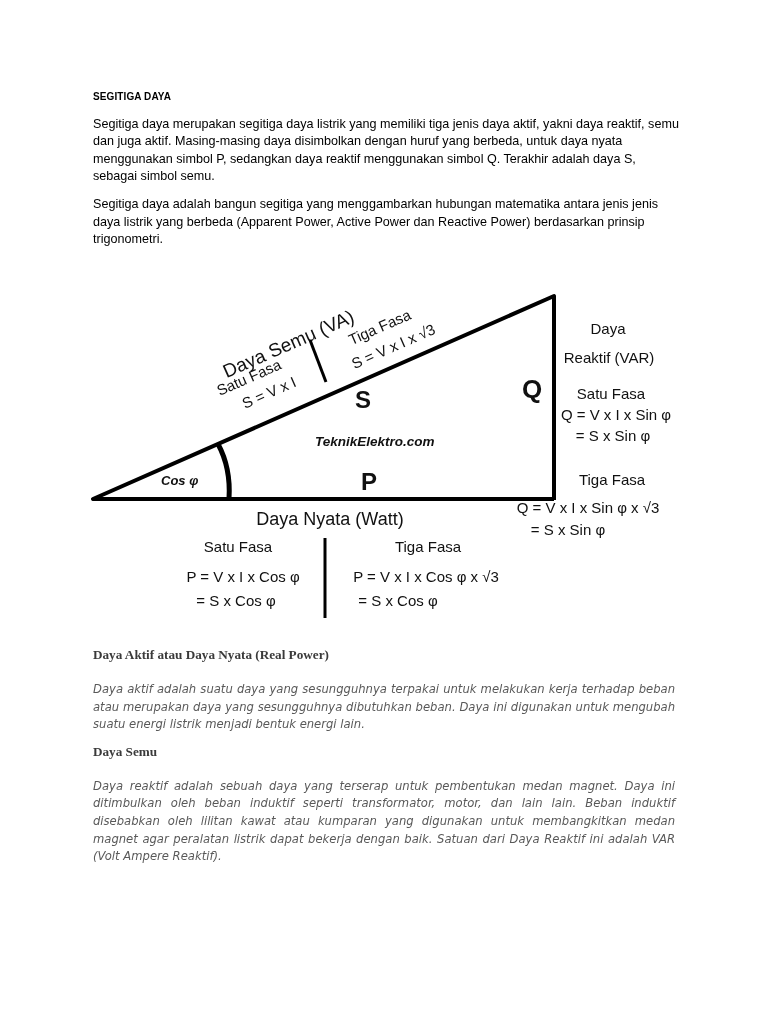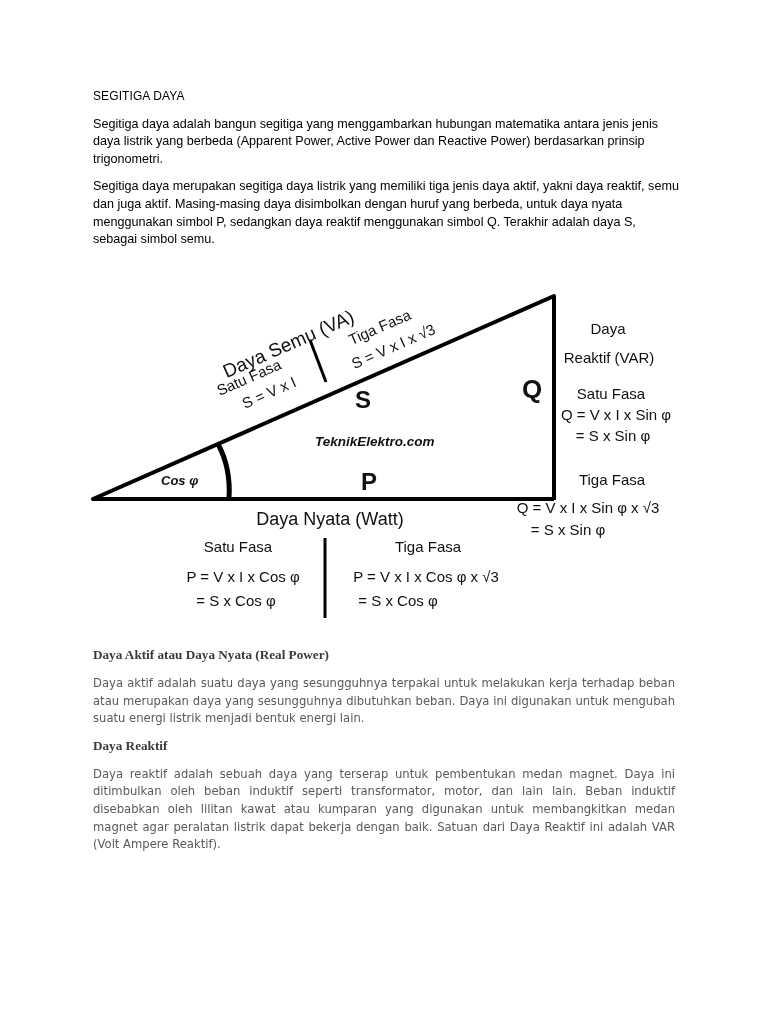--- a/index.html
+++ b/index.html
@@ -1,38 +1,38 @@
 <!DOCTYPE html>
 <html><head>
   <meta charset="utf-8">
   <style>
     html, body { margin: 0; padding: 0; background: #ffffff; }
     body { width: 768px; height: 1024px; position: relative; overflow: hidden; }
     .page { position: absolute; left: 0; top: 0; width: 768px; height: 1024px; background: #fff; }
     .upper { position: absolute; left: 93px; top: 88px; width: 590px;
       font-family: "Liberation Sans", sans-serif; color: #000; font-size: 12.6px; line-height: 17.6px; }
-    .title { font-weight: normal; font-size: 12px; margin: 0 0 10px 0; letter-spacing: 0.1px; }
+    .title { font-weight: bold; font-size: 10px; margin: 0 0 10px 0; letter-spacing: 0.1px; }
     .upper p { margin: 0 0 10px 0; }
     .diagram { position: absolute; left: 88px; top: 268px; width: 600px; height: 360px; }
     .diagram svg { width: 600px; height: 360px; display: block; }
     .dtext { font-family: "Liberation Sans", sans-serif; fill: #111; }
     .lower { position: absolute; left: 93px; top: 645px; width: 582px;
       font-family: "DejaVu Sans", sans-serif; color: #555; }
     .lower h2 { margin: 0; font-size: 13.2px; font-weight: bold; color: #3a3a3a; line-height: 20px; font-family: Liberation Serif, serif; }
-    .lower p { margin: 10px 0 8px 0; font-size: 11.6px; line-height: 17.6px; text-align: justify; color: #595959; }
+    .lower p { margin: 16px 0 8px 0; font-size: 11.6px; line-height: 17.6px; text-align: justify; color: #595959; font-style: italic; }
   </style>
 </head>
 <body>
 
 <div class="page">
 
   <div class="upper">
     <div class="title">SEGITIGA DAYA</div>
+    <p>Segitiga daya merupakan segitiga daya listrik yang memiliki tiga jenis daya aktif, yakni daya reaktif, semu dan juga aktif. Masing-masing daya disimbolkan dengan huruf yang berbeda, untuk daya nyata menggunakan simbol P, sedangkan daya reaktif menggunakan simbol Q. Terakhir adalah daya S, sebagai simbol semu.</p>
     <p>Segitiga daya adalah bangun segitiga yang menggambarkan hubungan matematika antara jenis jenis daya listrik yang berbeda (Apparent Power, Active Power dan Reactive Power) berdasarkan prinsip trigonometri.</p>
-    <p>Segitiga daya merupakan segitiga daya listrik yang memiliki tiga jenis daya aktif, yakni daya reaktif, semu dan juga aktif. Masing-masing daya disimbolkan dengan huruf yang berbeda, untuk daya nyata menggunakan simbol P, sedangkan daya reaktif menggunakan simbol Q. Terakhir adalah daya S, sebagai simbol semu.</p>
   </div>
 
   <div class="diagram">
     <svg viewBox="0 0 600 360" xmlns="http://www.w3.org/2000/svg">
 
       <g>
         <line x1="5" y1="231" x2="466" y2="28" stroke="#000" stroke-width="4" stroke-linecap="round"></line>
         <line x1="5" y1="231" x2="466" y2="231" stroke="#000" stroke-width="4"></line>
         <line x1="466" y1="28" x2="466" y2="232" stroke="#000" stroke-width="4"></line>
 
@@ -75,17 +75,17 @@
       <text class="dtext" x="148" y="338" font-size="15" text-anchor="middle">= S x Cos φ</text>
       <text class="dtext" x="340" y="284" font-size="15" text-anchor="middle">Tiga Fasa</text>
       <text class="dtext" x="338" y="314" font-size="15" text-anchor="middle">P = V x I x Cos φ x √3</text>
       <text class="dtext" x="310" y="338" font-size="15" text-anchor="middle">= S x Cos φ</text>
     </svg>
   </div>
 
   <div class="lower">
     <h2>Daya Aktif atau Daya Nyata (Real Power)</h2>
     <p>Daya aktif adalah suatu daya yang sesungguhnya terpakai untuk melakukan kerja terhadap beban atau merupakan daya yang sesungguhnya dibutuhkan beban. Daya ini digunakan untuk mengubah suatu energi listrik menjadi bentuk energi lain.</p>
-    <h2>Daya Reaktif</h2>
+    <h2>Daya Semu</h2>
     <p>Daya reaktif adalah sebuah daya yang terserap untuk pembentukan medan magnet. Daya ini ditimbulkan oleh beban induktif seperti transformator, motor, dan lain lain. Beban induktif disebabkan oleh lilitan kawat atau kumparan yang digunakan untuk membangkitkan medan magnet agar peralatan listrik dapat bekerja dengan baik. Satuan dari Daya Reaktif ini adalah VAR (Volt Ampere Reaktif).</p>
   </div>
 
 </div>
 
 </body></html>

